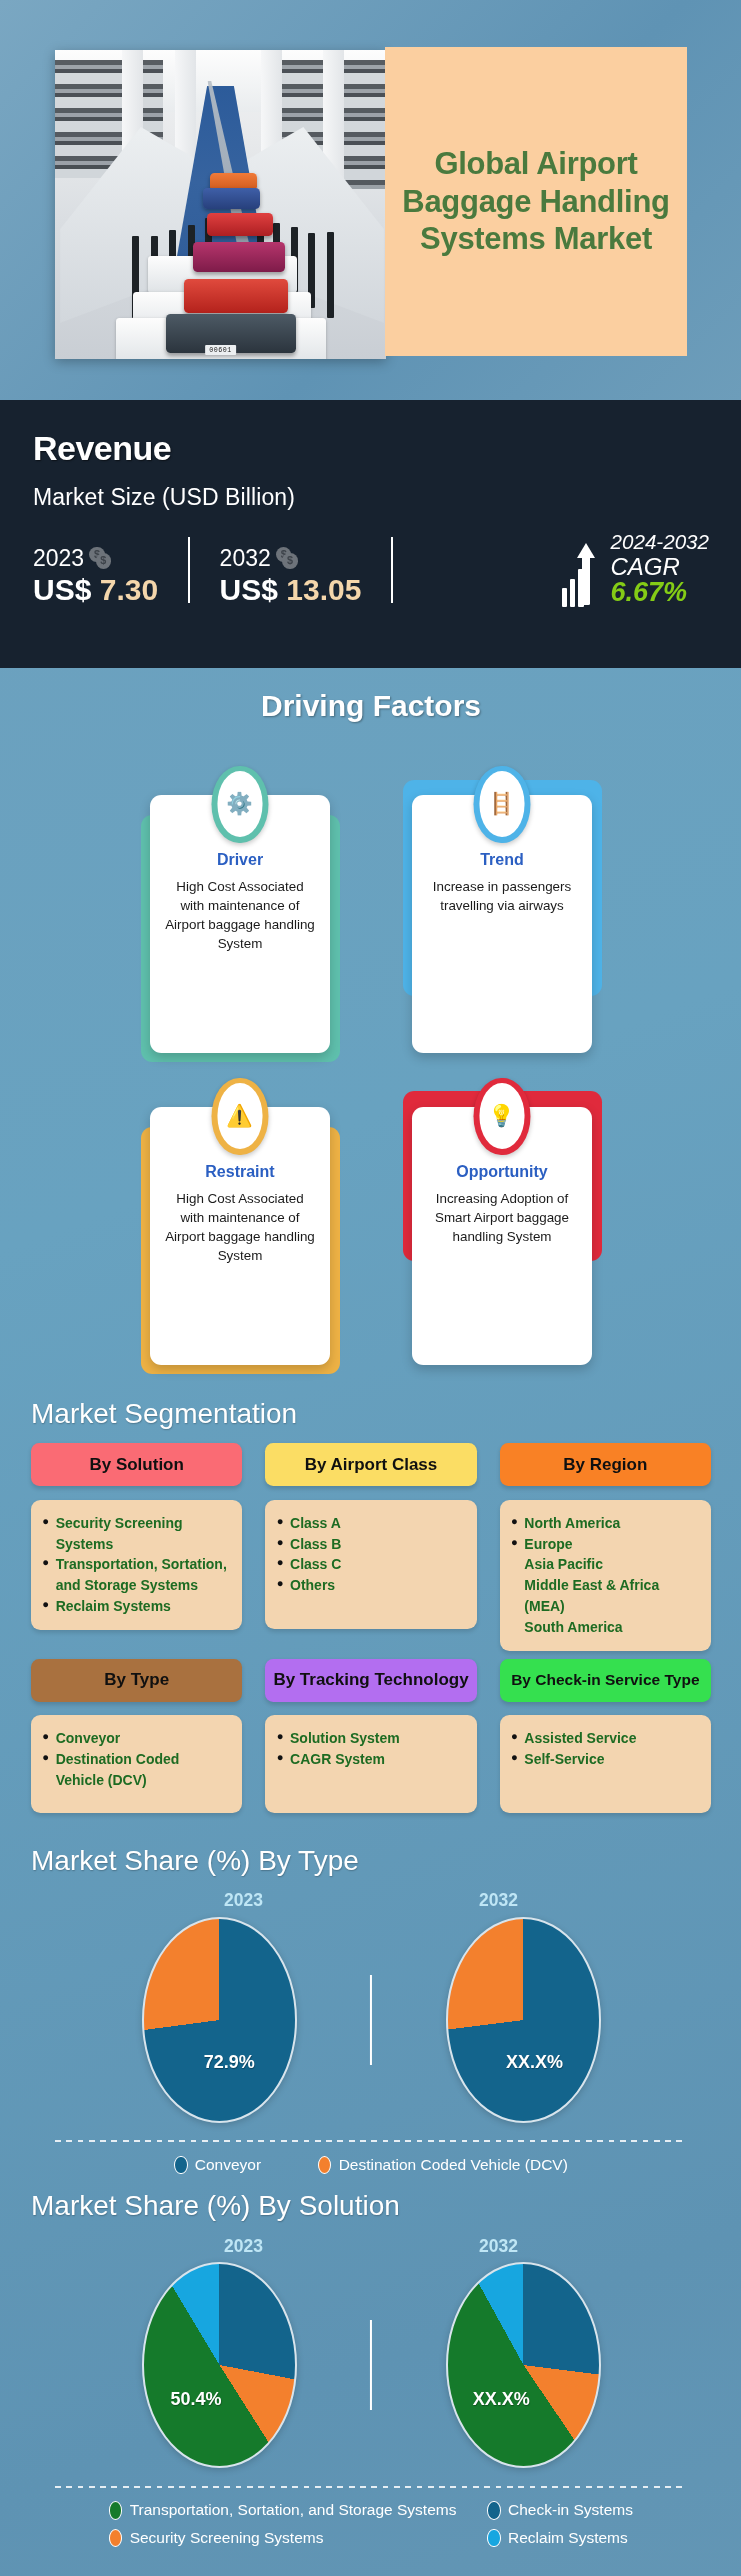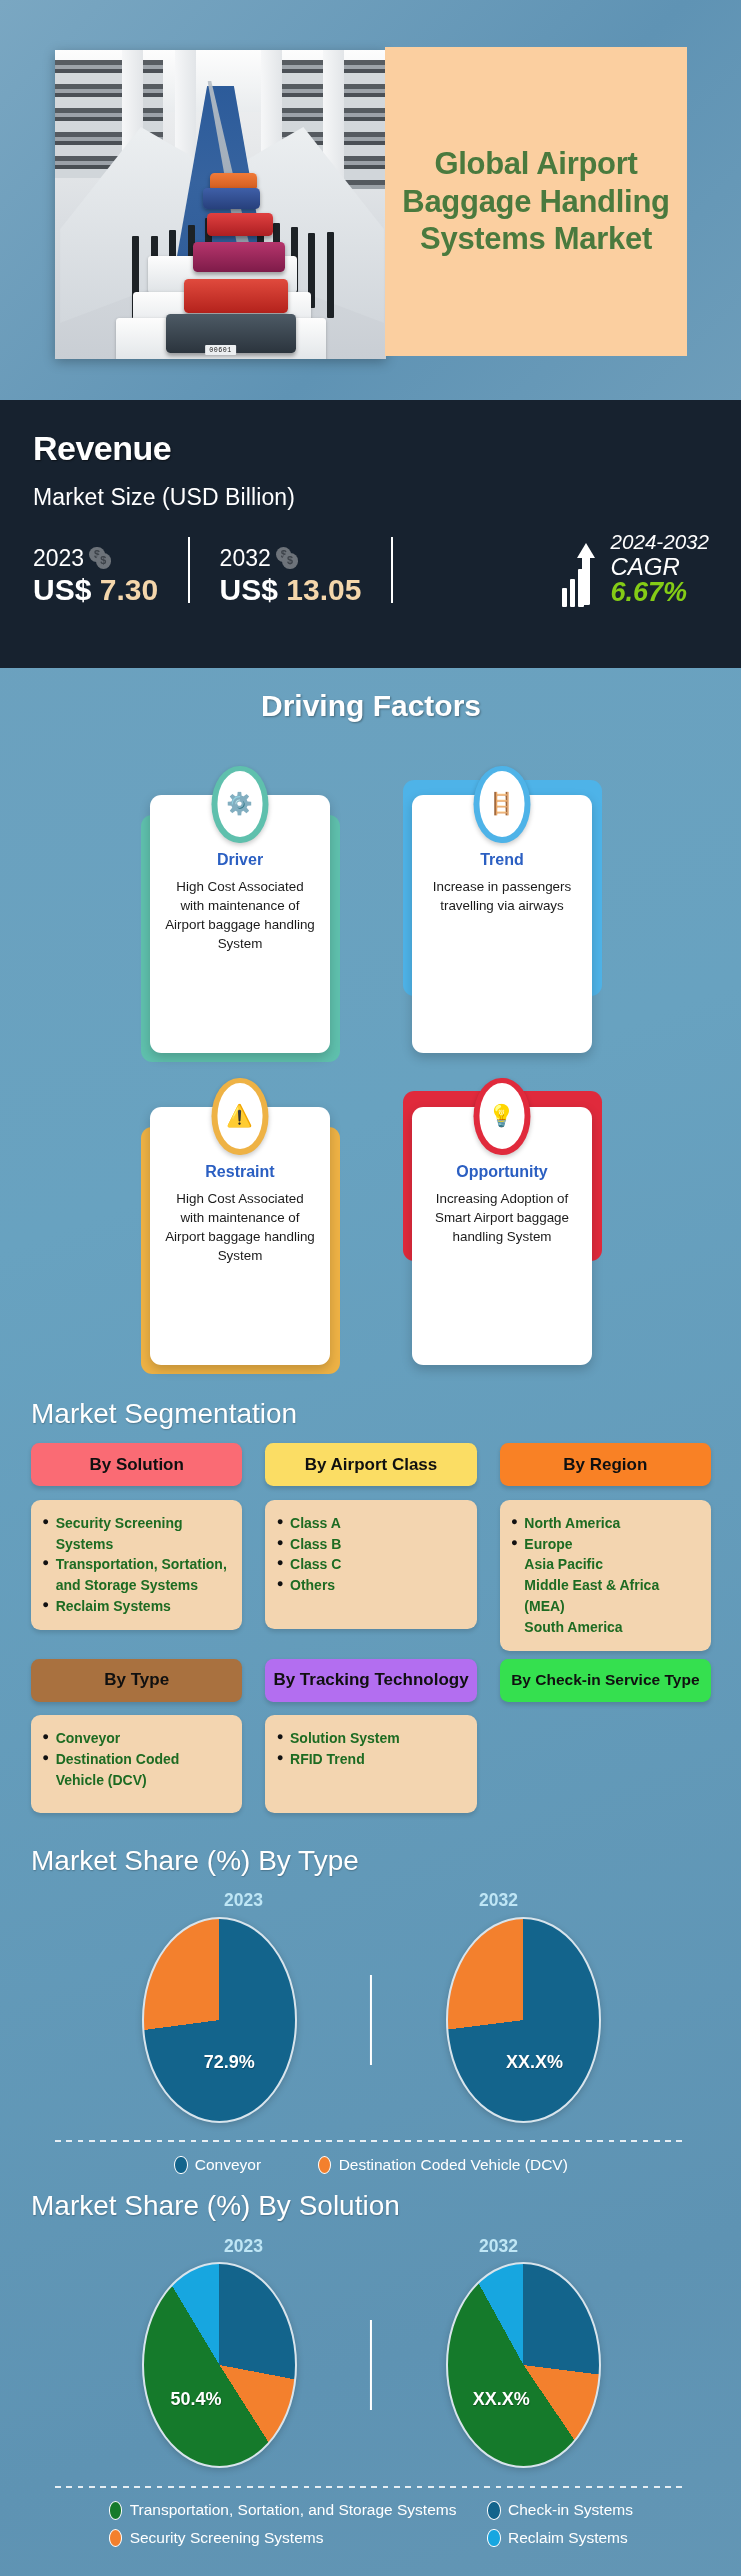--- a/index.html
+++ b/index.html
@@ -319,26 +319,32 @@
             <li class="b">Conveyor</li>
             <li class="b">Destination Coded Vehicle (DCV)</li>
           </ul>
         </div>
       </div>
       <div>
         <div class="seg-head" style="background:#b36ef0;">By Tracking Technology</div>
         <div class="seg-body seg-body2">
           <ul>
             <li class="b">Solution System</li>
-            <li class="b">RFID Trend</li>
+            <li class="b">CAGR System</li>
           </ul>
         </div>
       </div>
       <div>
         <div class="seg-head" style="background:#35e04f; font-size:15.5px;">By Check-in Service Type</div>
+        <div class="seg-body seg-body2">
+          <ul>
+            <li class="b">Assisted Service</li>
+            <li class="b">Self-Service</li>
+          </ul>
+        </div>
       </div>
     </div>
   </div>
 
   <div class="pies">
     <div class="sec-h2">Market Share (%) By Type</div>
     <div class="pie-years">
       <div class="pie-year">2023</div>
       <div class="pie-year">2032</div>
     </div>

